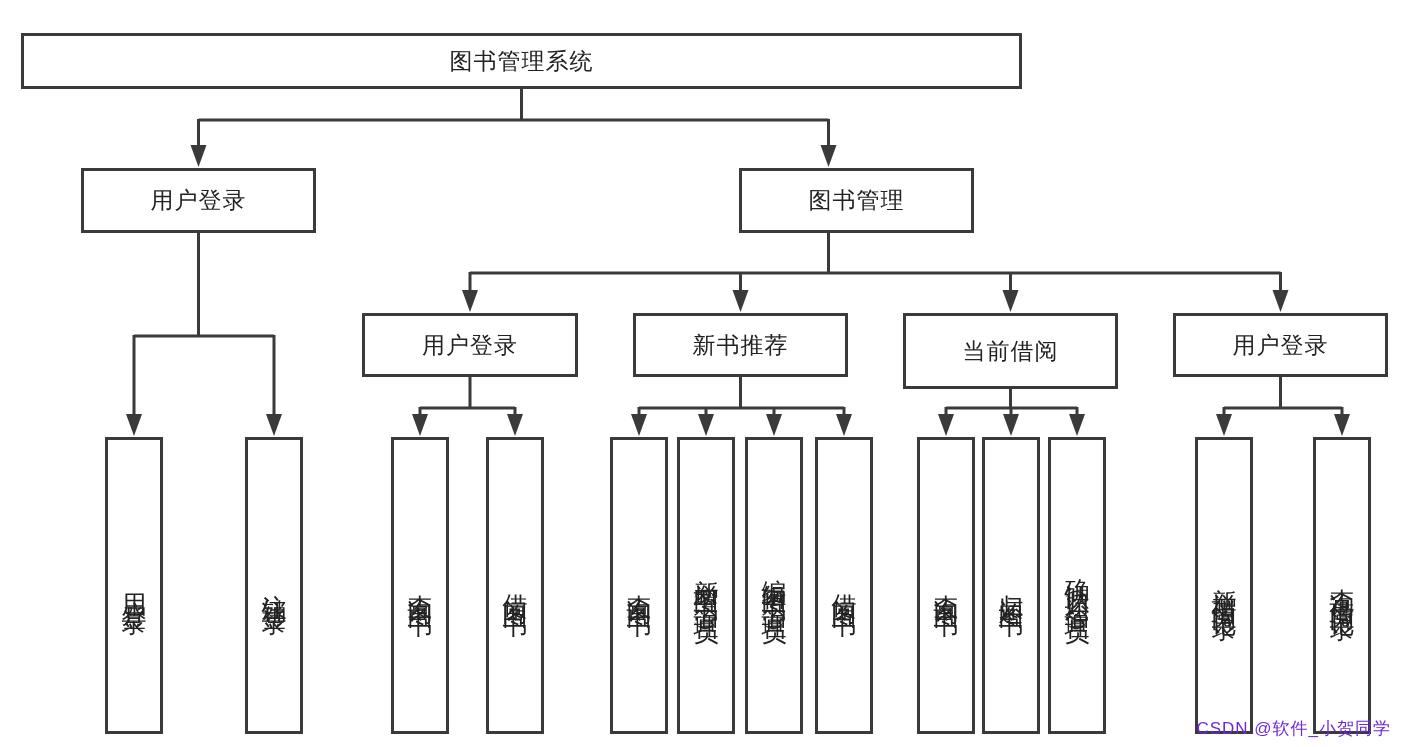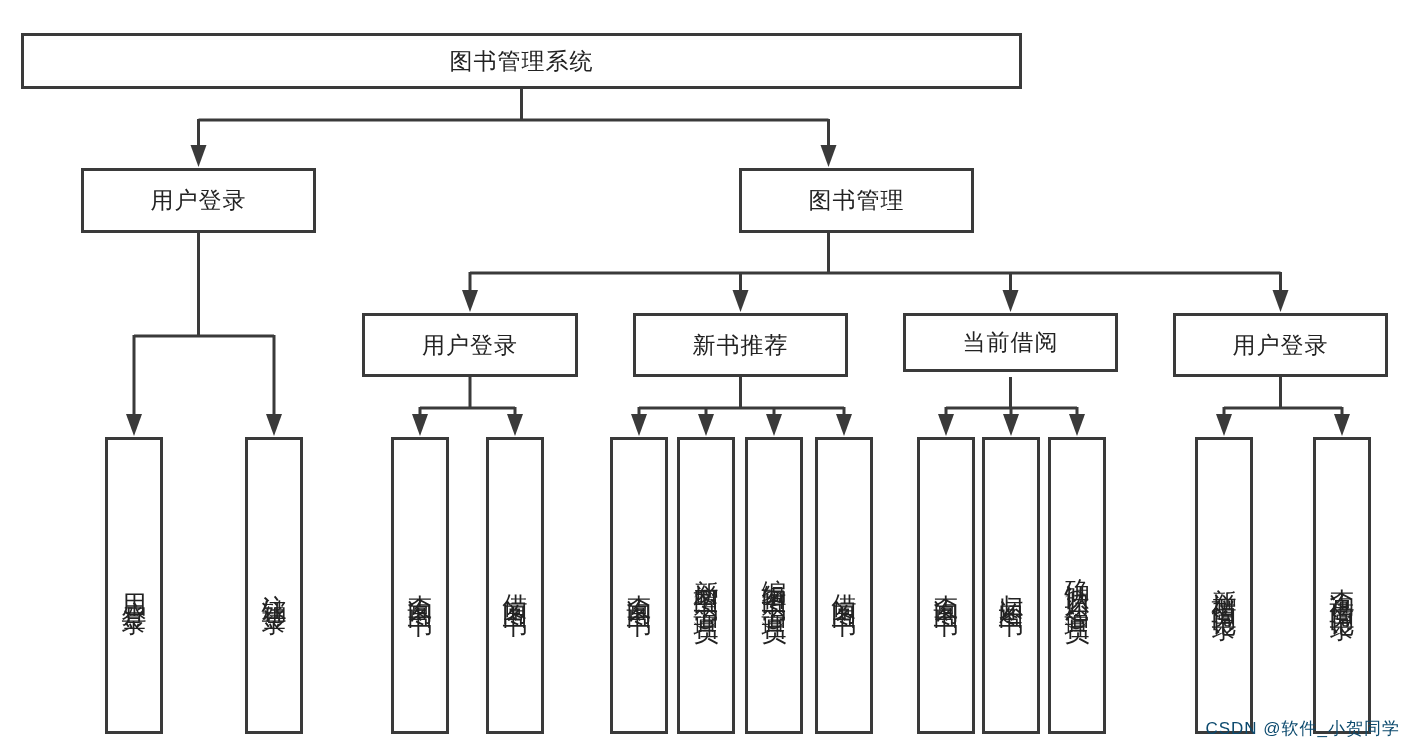--- a/index.html
+++ b/index.html
@@ -40,25 +40,25 @@
   }
   .node.v {
     writing-mode: vertical-rl;
     font-size: 25px;
     letter-spacing: 6px;
     line-height: 1;
     padding: 6px 0;
   }
   .watermark {
     position: absolute;
-    right: 5px;
+    right: 14px;
     bottom: 7px;
     font-size: 17px;
     letter-spacing: 1px;
-    color: #0c4a6e;
+    color: #6d28d9;
     z-index: 3;
     white-space: nowrap;
   }
 </style>
 </head>
 <body>
 
 <div class="stage">
 
   <svg class="connectors" width="1405" height="747" viewBox="0 0 1405 747">
@@ -101,21 +101,21 @@
     </g>
   </svg>
 
   <div class="node h" style="left:21px; top:13px; width:1001px; height:56px;margin-top:20px;">图书管理系统</div>
 
   <div class="node h" style="left:81px; top:168px; width:235px; height:65px;">用户登录</div>
   <div class="node h" style="left:711px; top:168px; width:235px; height:65px;margin-left:28px;">图书管理</div>
 
   <div class="node h" style="left:362px; top:313px; width:216px; height:64px;">用户登录</div>
   <div class="node h" style="left:633px; top:313px; width:215px; height:64px;">新书推荐</div>
-  <div class="node h" style="left:903px; top:313px; width:215px; height:59px;">当前借阅</div>
+  <div class="node h" style="left:903px; top:313px; width:215px; height:76px;">当前借阅</div>
   <div class="node h" style="left:1173px; top:313px; width:215px; height:64px;">用户登录</div>
 
   <div class="node v" style="left:105px; top:437px; width:58px; height:297px;">用户登录</div>
   <div class="node v" style="left:245px; top:437px; width:58px; height:297px;">注销登录</div>
 
   <div class="node v" style="left:391px; top:437px; width:58px; height:297px;">查询图书</div>
   <div class="node v" style="left:486px; top:437px; width:58px; height:297px;">借阅图书</div>
 
   <div class="node v" style="left:610px; top:437px; width:58px; height:297px;">查询图书</div>
   <div class="node v" style="left:677px; top:437px; width:58px; height:297px;">新增图书（管理员）</div>

